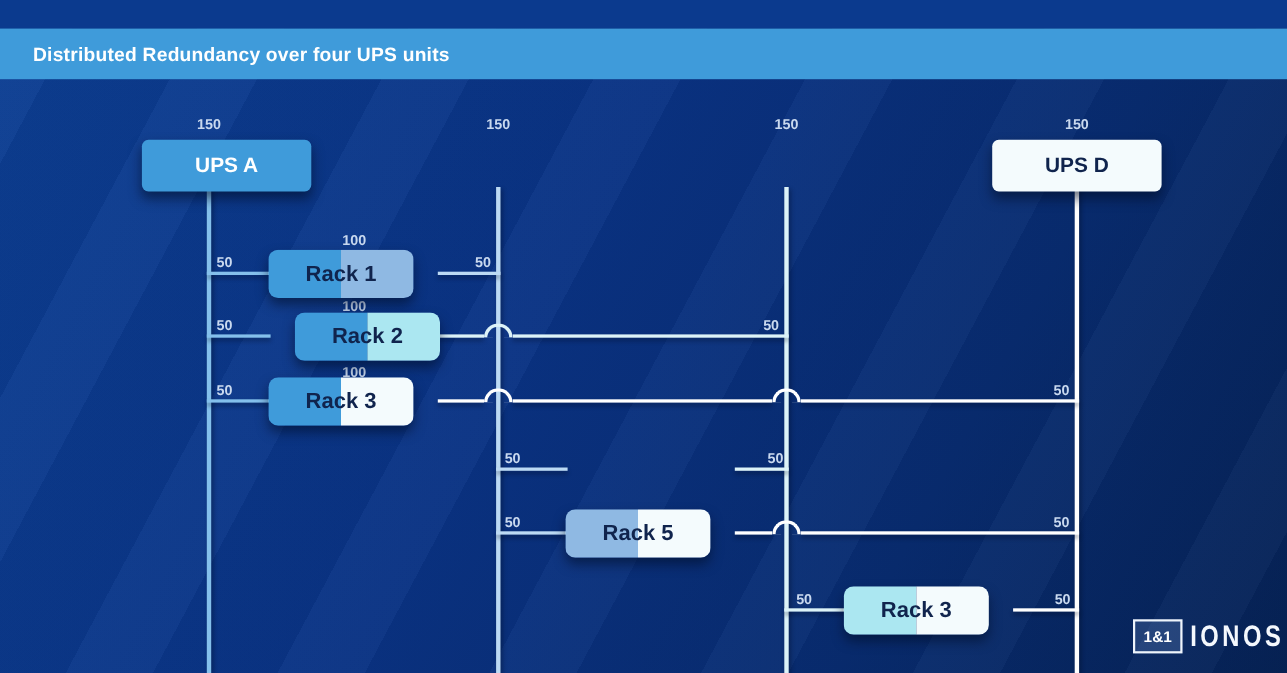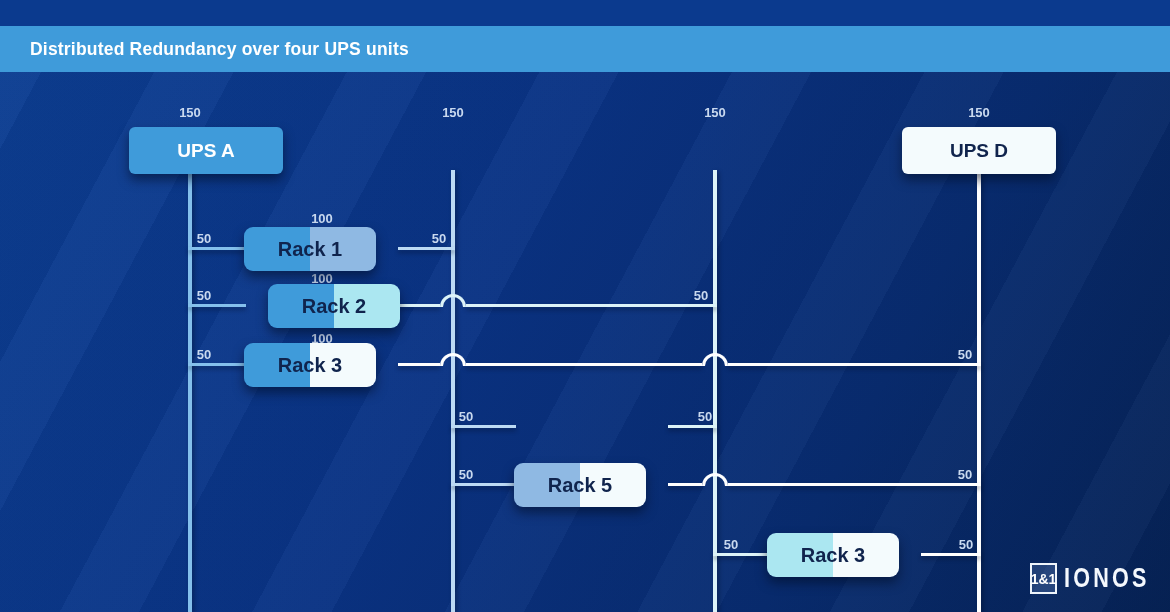--- a/index.html
+++ b/index.html
@@ -22,21 +22,21 @@
   .ups.light-text{color:#ffffff;}
   .rack{width:132px;height:44px;border-radius:9px;box-shadow:0 6px 11px rgba(2,12,36,.55);
     font-size:20px;font-weight:700;color:#10244d;overflow:hidden;}
   .rack .half{position:absolute;top:0;bottom:0;width:50%;}
   .rack .half.l{left:0;}
   .rack .half.r{right:0;}
   .rack .lbl{position:relative;z-index:1;}
   .num{position:absolute;color:#c9d9ef;font-size:13px;font-weight:700;text-align:center;width:26px;line-height:15px;}
   .num.wide{width:60px;}
   .logo{position:absolute;left:1030px;top:563px;display:flex;align-items:center;gap:7px;}
-  .logo-badge{width:27px;height:31px;box-sizing:border-box;border:2px solid #eef4fb;
+  .logo-badge{width:45px;height:31px;box-sizing:border-box;border:2px solid #eef4fb;
     background:rgba(130,170,225,.22);color:#ffffff;font-weight:700;font-size:14px;
     display:flex;align-items:center;justify-content:center;letter-spacing:0;}
   .logo-word{color:#f4f8fd;font-size:27px;font-weight:700;letter-spacing:4px;
     transform:scaleX(.8);transform-origin:left center;line-height:31px;}
 </style>
 </head>
 <body>
 
 <div class="canvas">
   <div class="texture"></div>

